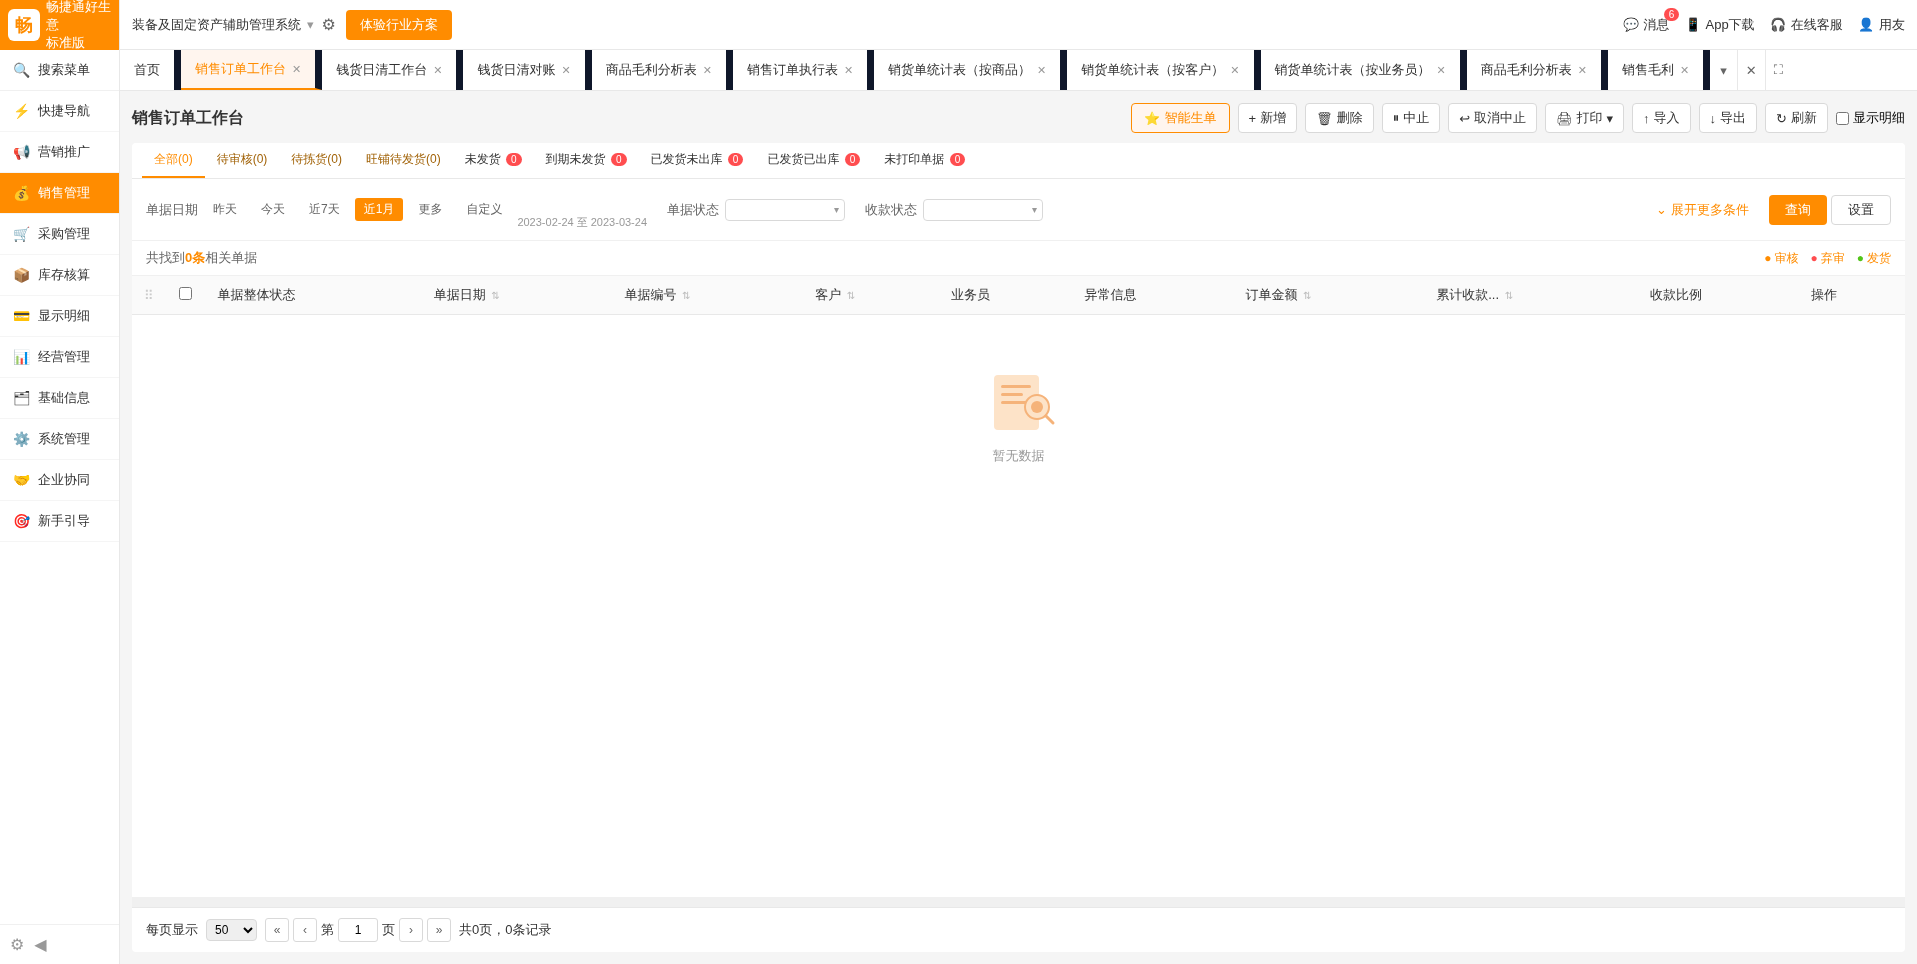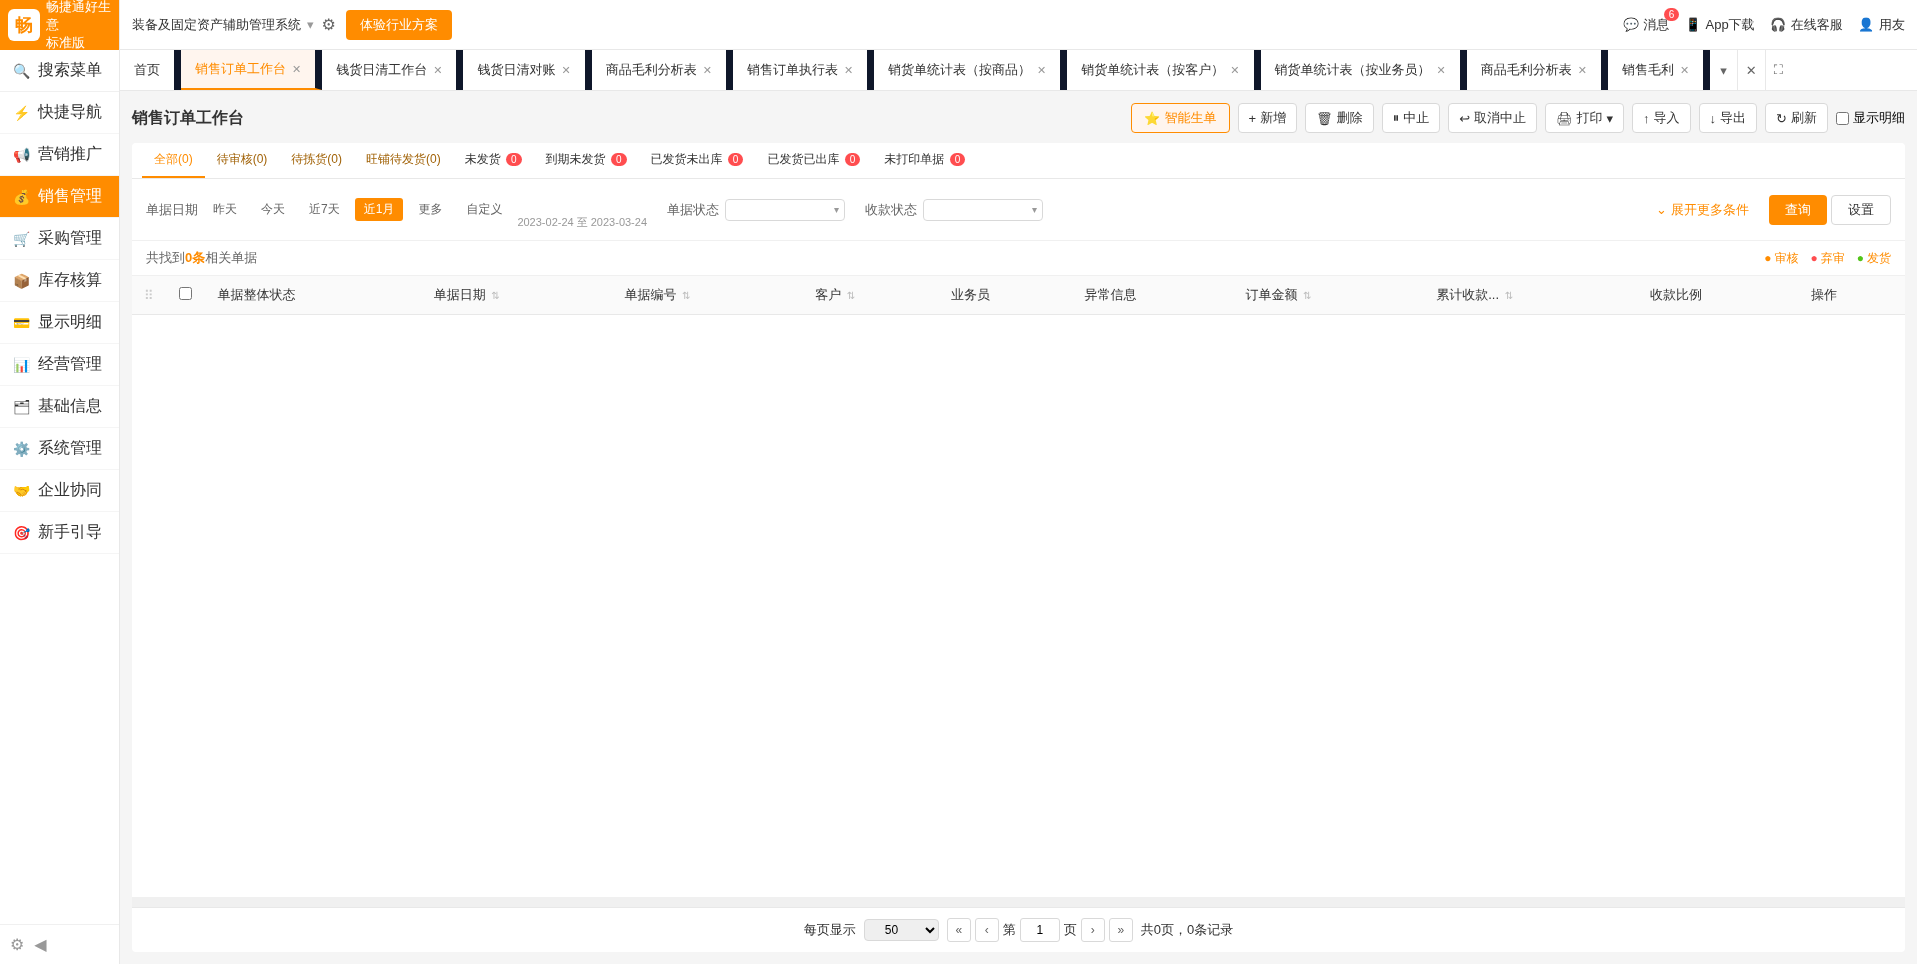--- a/index.html
+++ b/index.html
@@ -6,21 +6,21 @@
     body { display: flex; height: 964px; overflow: hidden; background: #f5f5f5; }
 
     
     .sidebar { width: 120px; background: #fff; display: flex; flex-direction: column; border-right: 1px solid #e8e8e8; flex-shrink: 0; }
     .sidebar-logo { display: flex; align-items: center; padding: 12px 8px; background: #ff8c00; color: #fff; height: 50px; }
     .sidebar-logo-icon { width: 32px; height: 32px; background: #fff; border-radius: 6px; display: flex; align-items: center; justify-content: center; color: #ff8c00; font-weight: bold; font-size: 18px; margin-right: 6px; flex-shrink: 0; }
     .sidebar-logo-text { font-size: 11px; color: #fff; line-height: 1.4; }
     .sidebar-nav-item { display: flex; align-items: center; padding: 10px 12px; cursor: pointer; color: #333; border-bottom: 1px solid #f5f5f5; }
     .sidebar-nav-item.active { background: #ff8c00; color: #fff; }
     .sidebar-nav-item .nav-icon { width: 20px; height: 20px; margin-right: 6px; display: flex; align-items: center; justify-content: center; font-size: 14px; flex-shrink: 0; }
-    .sidebar-nav-item .nav-label { font-size: 16px; }
+    .sidebar-nav-item .nav-label { font-size: 13px; }
     .sidebar-bottom { margin-top: auto; display: flex; align-items: center; padding: 10px; border-top: 1px solid #f0f0f0; gap: 10px; }
     .sidebar-bottom-icon { cursor: pointer; color: #999; font-size: 16px; }
 
     
     .main { flex: 1; display: flex; flex-direction: column; overflow: hidden; }
 
     
     .topbar { height: 50px; background: #fff; display: flex; align-items: center; padding: 4px 12px; border-bottom: 1px solid #e8e8e8; flex-shrink: 0; }
     .topbar-title { font-size: 13px; color: #333; display: flex; align-items: center; gap: 6px; }
     .topbar-title .arrow { color: #999; }
@@ -86,22 +86,22 @@
     th .sort-icon { color: #bbb; font-size: 10px; margin-left: 2px; }
     .checkbox-col { width: 40px; text-align: center; }
     .drag-col { width: 30px; color: #ccc; text-align: center; }
 
     
     .empty-state { flex: 1; display: flex; flex-direction: column; align-items: center; justify-content: center; padding: 40px; }
     .empty-icon { width: 80px; height: 80px; position: relative; margin-bottom: 12px; }
     .empty-text { color: #999; font-size: 13px; }
 
     
-    .table-footer { display: flex; align-items: center; justify-content: center; padding: 10px 14px; border-top: 1px solid #e8e8e8; gap: 8px; font-size: 12px; color: #333; flex-shrink: 0; }
-    .page-size-select { border: 1px solid #d9d9d9; border-radius: 4px; padding: 2px 16px; font-size: 12px; }
+    .table-footer { display: flex; align-items: center; justify-content: flex-start; padding: 10px 14px; border-top: 1px solid #e8e8e8; gap: 8px; font-size: 12px; color: #333; flex-shrink: 0; }
+    .page-size-select { border: 1px solid #d9d9d9; border-radius: 4px; padding: 2px 4px; font-size: 12px; }
     .page-nav { display: flex; align-items: center; gap: 4px; }
     .page-btn { width: 24px; height: 24px; display: flex; align-items: center; justify-content: center; border: 1px solid #d9d9d9; border-radius: 3px; cursor: pointer; color: #666; background: #fff; font-size: 12px; }
     .page-input { width: 40px; height: 24px; border: 1px solid #d9d9d9; border-radius: 3px; text-align: center; font-size: 12px; }
 
     
     .h-scrollbar { height: 10px; background: #f0f0f0; overflow-x: auto; flex-shrink: 0; }
     .h-scrollbar-inner { height: 100%; width: 300%; }
     ::-webkit-scrollbar { width: 6px; height: 6px; }
     ::-webkit-scrollbar-track { background: #f0f0f0; }
     ::-webkit-scrollbar-thumb { background: #ccc; border-radius: 3px; }
@@ -401,20 +401,34 @@
               <th>订单金额 <span class="sort-icon">⇅</span></th>
               <th>累计收款... <span class="sort-icon">⇅</span></th>
               <th>收款比例</th>
               <th>操作</th>
             </tr>
           </thead>
           <tbody id="table-body">
           </tbody>
         </table>
 
+        <div class="empty-state">
+          <div class="empty-icon">
+            <svg width="80" height="80" viewBox="0 0 80 80" fill="none" xmlns="http://www.w3.org/2000/svg">
+              <rect x="15" y="20" width="45" height="55" rx="4" fill="#fde3c8"></rect>
+              <rect x="22" y="30" width="30" height="3" rx="1.5" fill="#f5b37a"></rect>
+              <rect x="22" y="38" width="22" height="3" rx="1.5" fill="#f5b37a"></rect>
+              <rect x="22" y="46" width="26" height="3" rx="1.5" fill="#f5b37a"></rect>
+              <circle cx="58" cy="52" r="12" fill="#fde3c8" stroke="#f5b37a" stroke-width="2"></circle>
+              <circle cx="58" cy="52" r="6" fill="#f5b37a"></circle>
+              <line x1="67" y1="61" x2="74" y2="68" stroke="#f5b37a" stroke-width="3" stroke-linecap="round"></line>
+            </svg>
+          </div>
+          <div class="empty-text">暂无数据</div>
+        </div>
       </div>
 
       <div class="h-scrollbar">
         <div class="h-scrollbar-inner"></div>
       </div>
 
       <div class="table-footer">
         <span>每页显示</span>
         <select class="page-size-select">
           <option>50</option>

